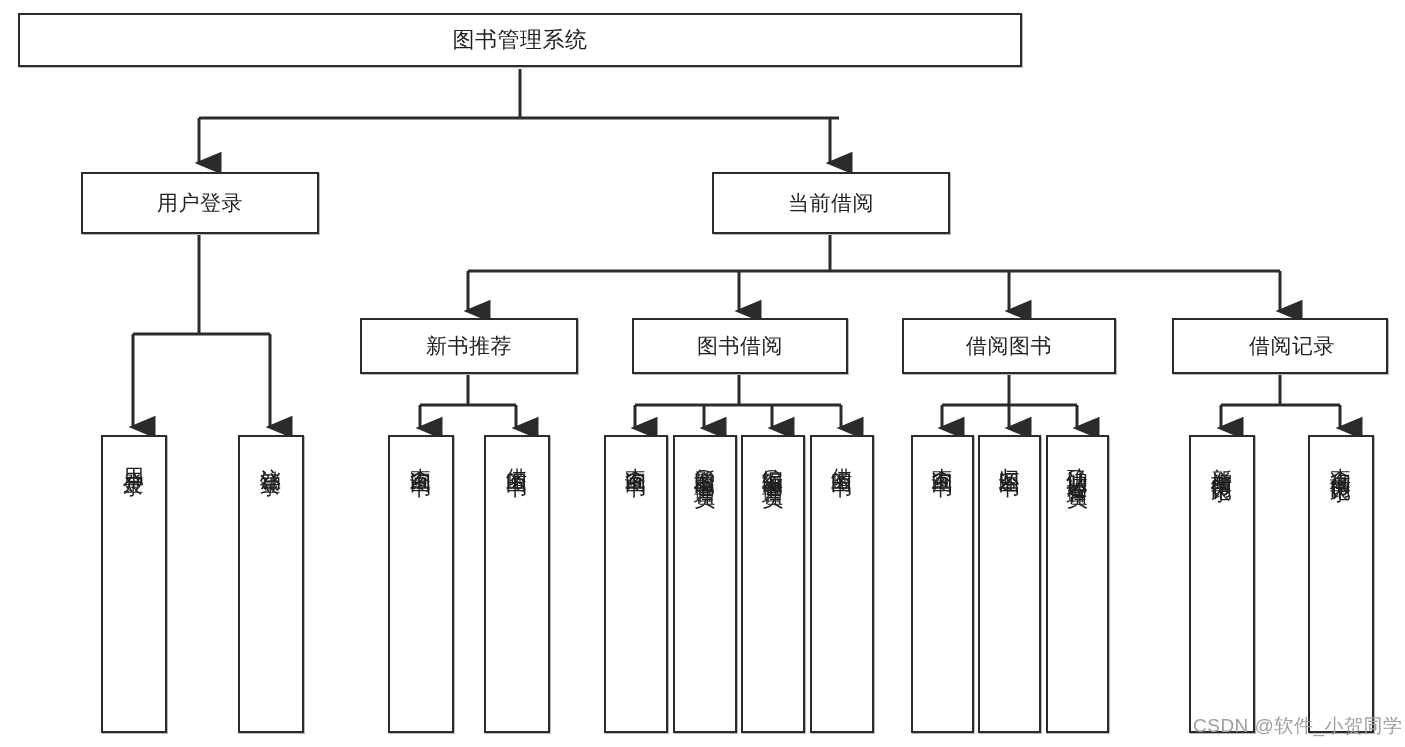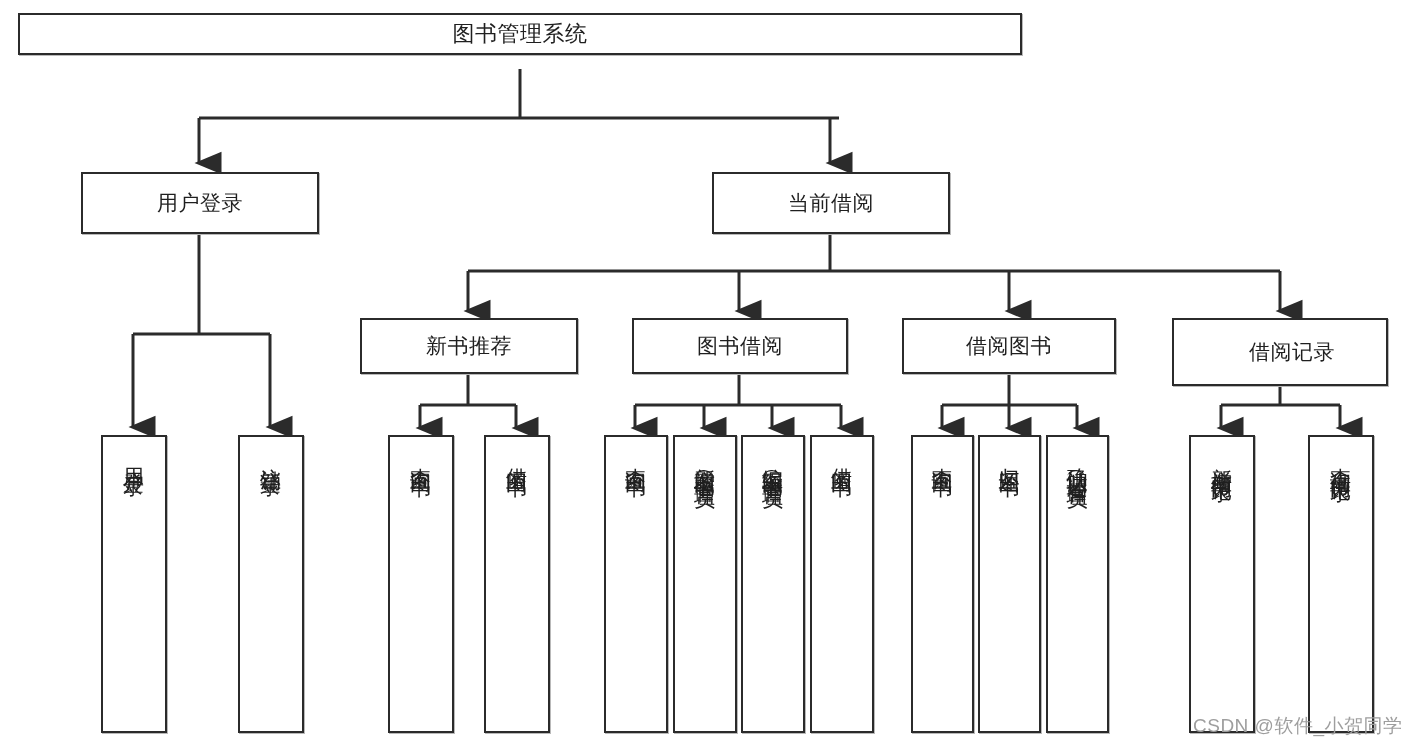--- a/index.html
+++ b/index.html
@@ -120,41 +120,41 @@
       <path d="M 1009 405 L 1009 428" marker-end="url(#arrow)"></path>
       <path d="M 1077 405 L 1077 428" marker-end="url(#arrow)"></path>
 
       <path d="M 1280 374 L 1280 405"></path>
       <path d="M 1221 405 L 1340 405"></path>
       <path d="M 1221 405 L 1221 428" marker-end="url(#arrow)"></path>
       <path d="M 1340 405 L 1340 428" marker-end="url(#arrow)"></path>
     </g>
   </svg>
 
-  <div class="node root" style="left:18px; top:13px; width:1004px; height:42px;">
+  <div class="node root" style="left:18px; top:13px; width:1004px; height:54px;">
     <span class="label">图书管理系统</span>
   </div>
 
   <div class="node" style="left:81px; top:172px; width:238px; height:62px;">
     <span class="label">用户登录</span>
   </div>
   <div class="node" style="left:712px; top:172px; width:238px; height:62px;">
     <span class="label">当前借阅</span>
   </div>
 
   <div class="node" style="left:632px; top:318px; width:216px; height:56px;">
     <span class="label">图书借阅</span>
   </div>
   <div class="node" style="left:360px; top:318px; width:218px; height:56px;">
     <span class="label">新书推荐</span>
   </div>
   <div class="node" style="left:902px; top:318px; width:214px; height:56px;">
     <span class="label">借阅图书</span>
   </div>
-  <div class="node" style="left:1172px; top:318px; width:216px; height:68px;padding-left:24px;">
+  <div class="node" style="left:1172px; top:318px; width:216px; height:56px;padding-left:24px;">
     <span class="label">借阅记录</span>
   </div>
 
   <div class="node vert" style="left:101px; top:435px; width:66px; height:298px;">
     <span class="label">用户登录</span>
   </div>
   <div class="node vert" style="left:238px; top:435px; width:66px; height:298px;">
     <span class="label">注销登录</span>
   </div>
 

